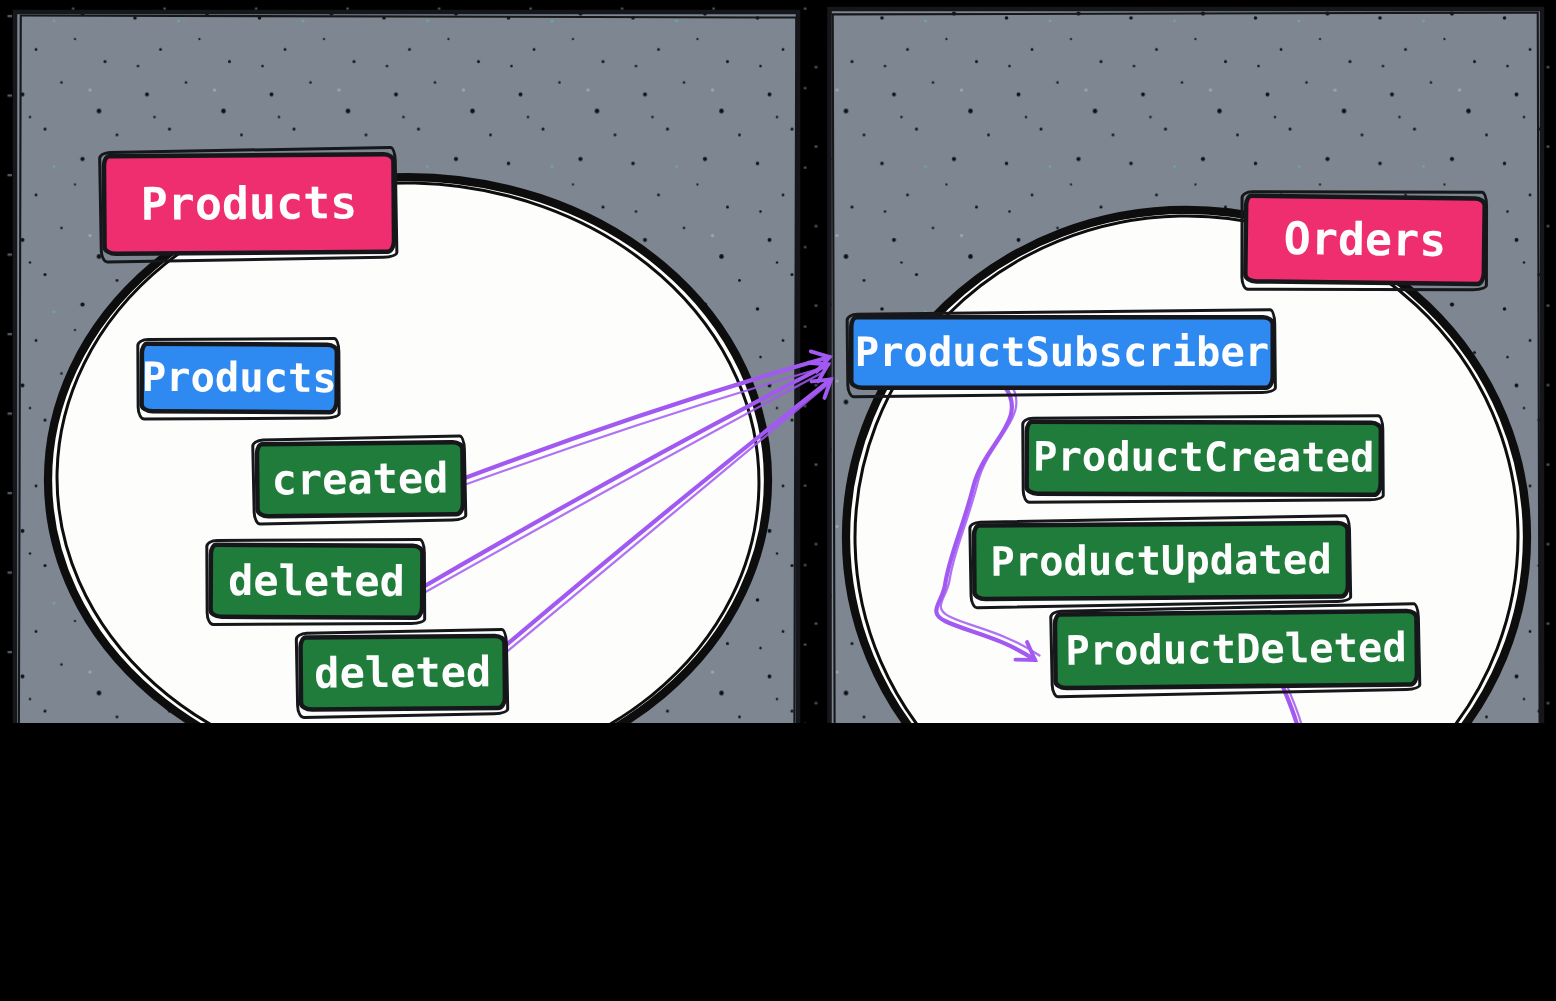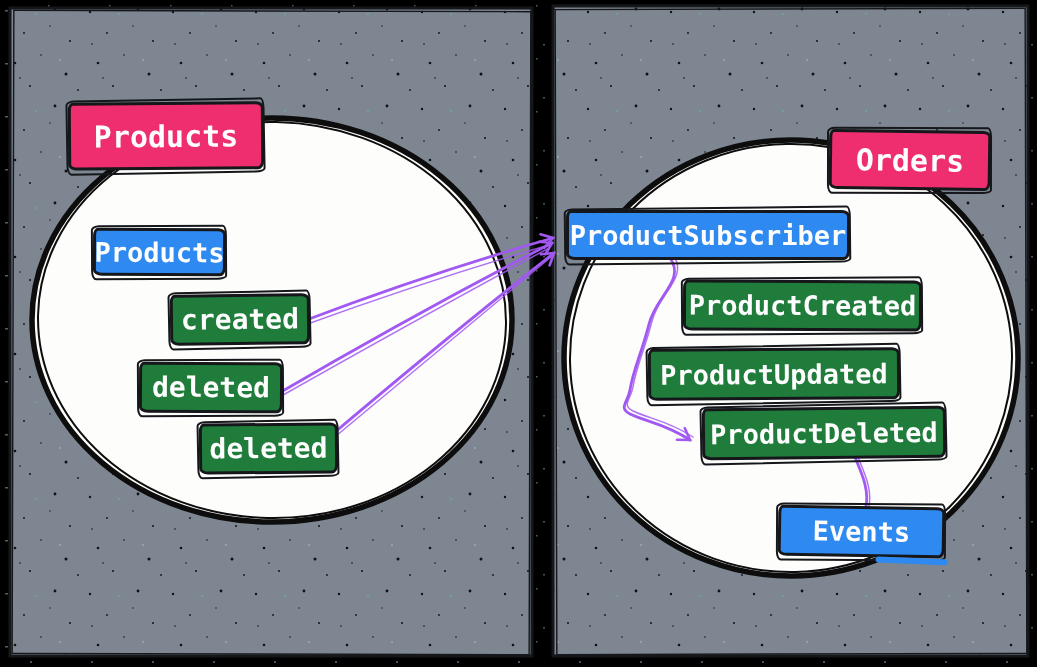--- a/index.html
+++ b/index.html
@@ -1,17 +1,17 @@
 <!DOCTYPE html>
 <html style="--pink: #ee2e6e; --blue: #2e89f0; --green: #1f7c3b; --purple: #a259f2; --panel: #7d8691; --ink: #15171a; --paper: #fdfdfc; --bg: #000000;"><head>
 <meta charset="utf-8">
 <style>
   html,body{margin:0;padding:0;background:#000;}
   .canvas{
-    position:relative;width:1037px;height:667px;background:var(--bg,#000);
+    position:relative;width:1037px;height:482px;background:var(--bg,#000);
     overflow:hidden;font-family:"DejaVu Sans Mono","Liberation Mono",monospace;
   }
   .artwork{position:absolute;left:0;top:0;}
   .node{
     position:absolute;display:flex;align-items:center;justify-content:center;
     box-sizing:border-box;border:3px solid var(--ink,#15171a);
     border-radius:5px 8px 6px 9px / 8px 6px 9px 6px;
     color:#fdfdfd;font-weight:700;letter-spacing:0px;white-space:nowrap;
   }
   .node::before{

